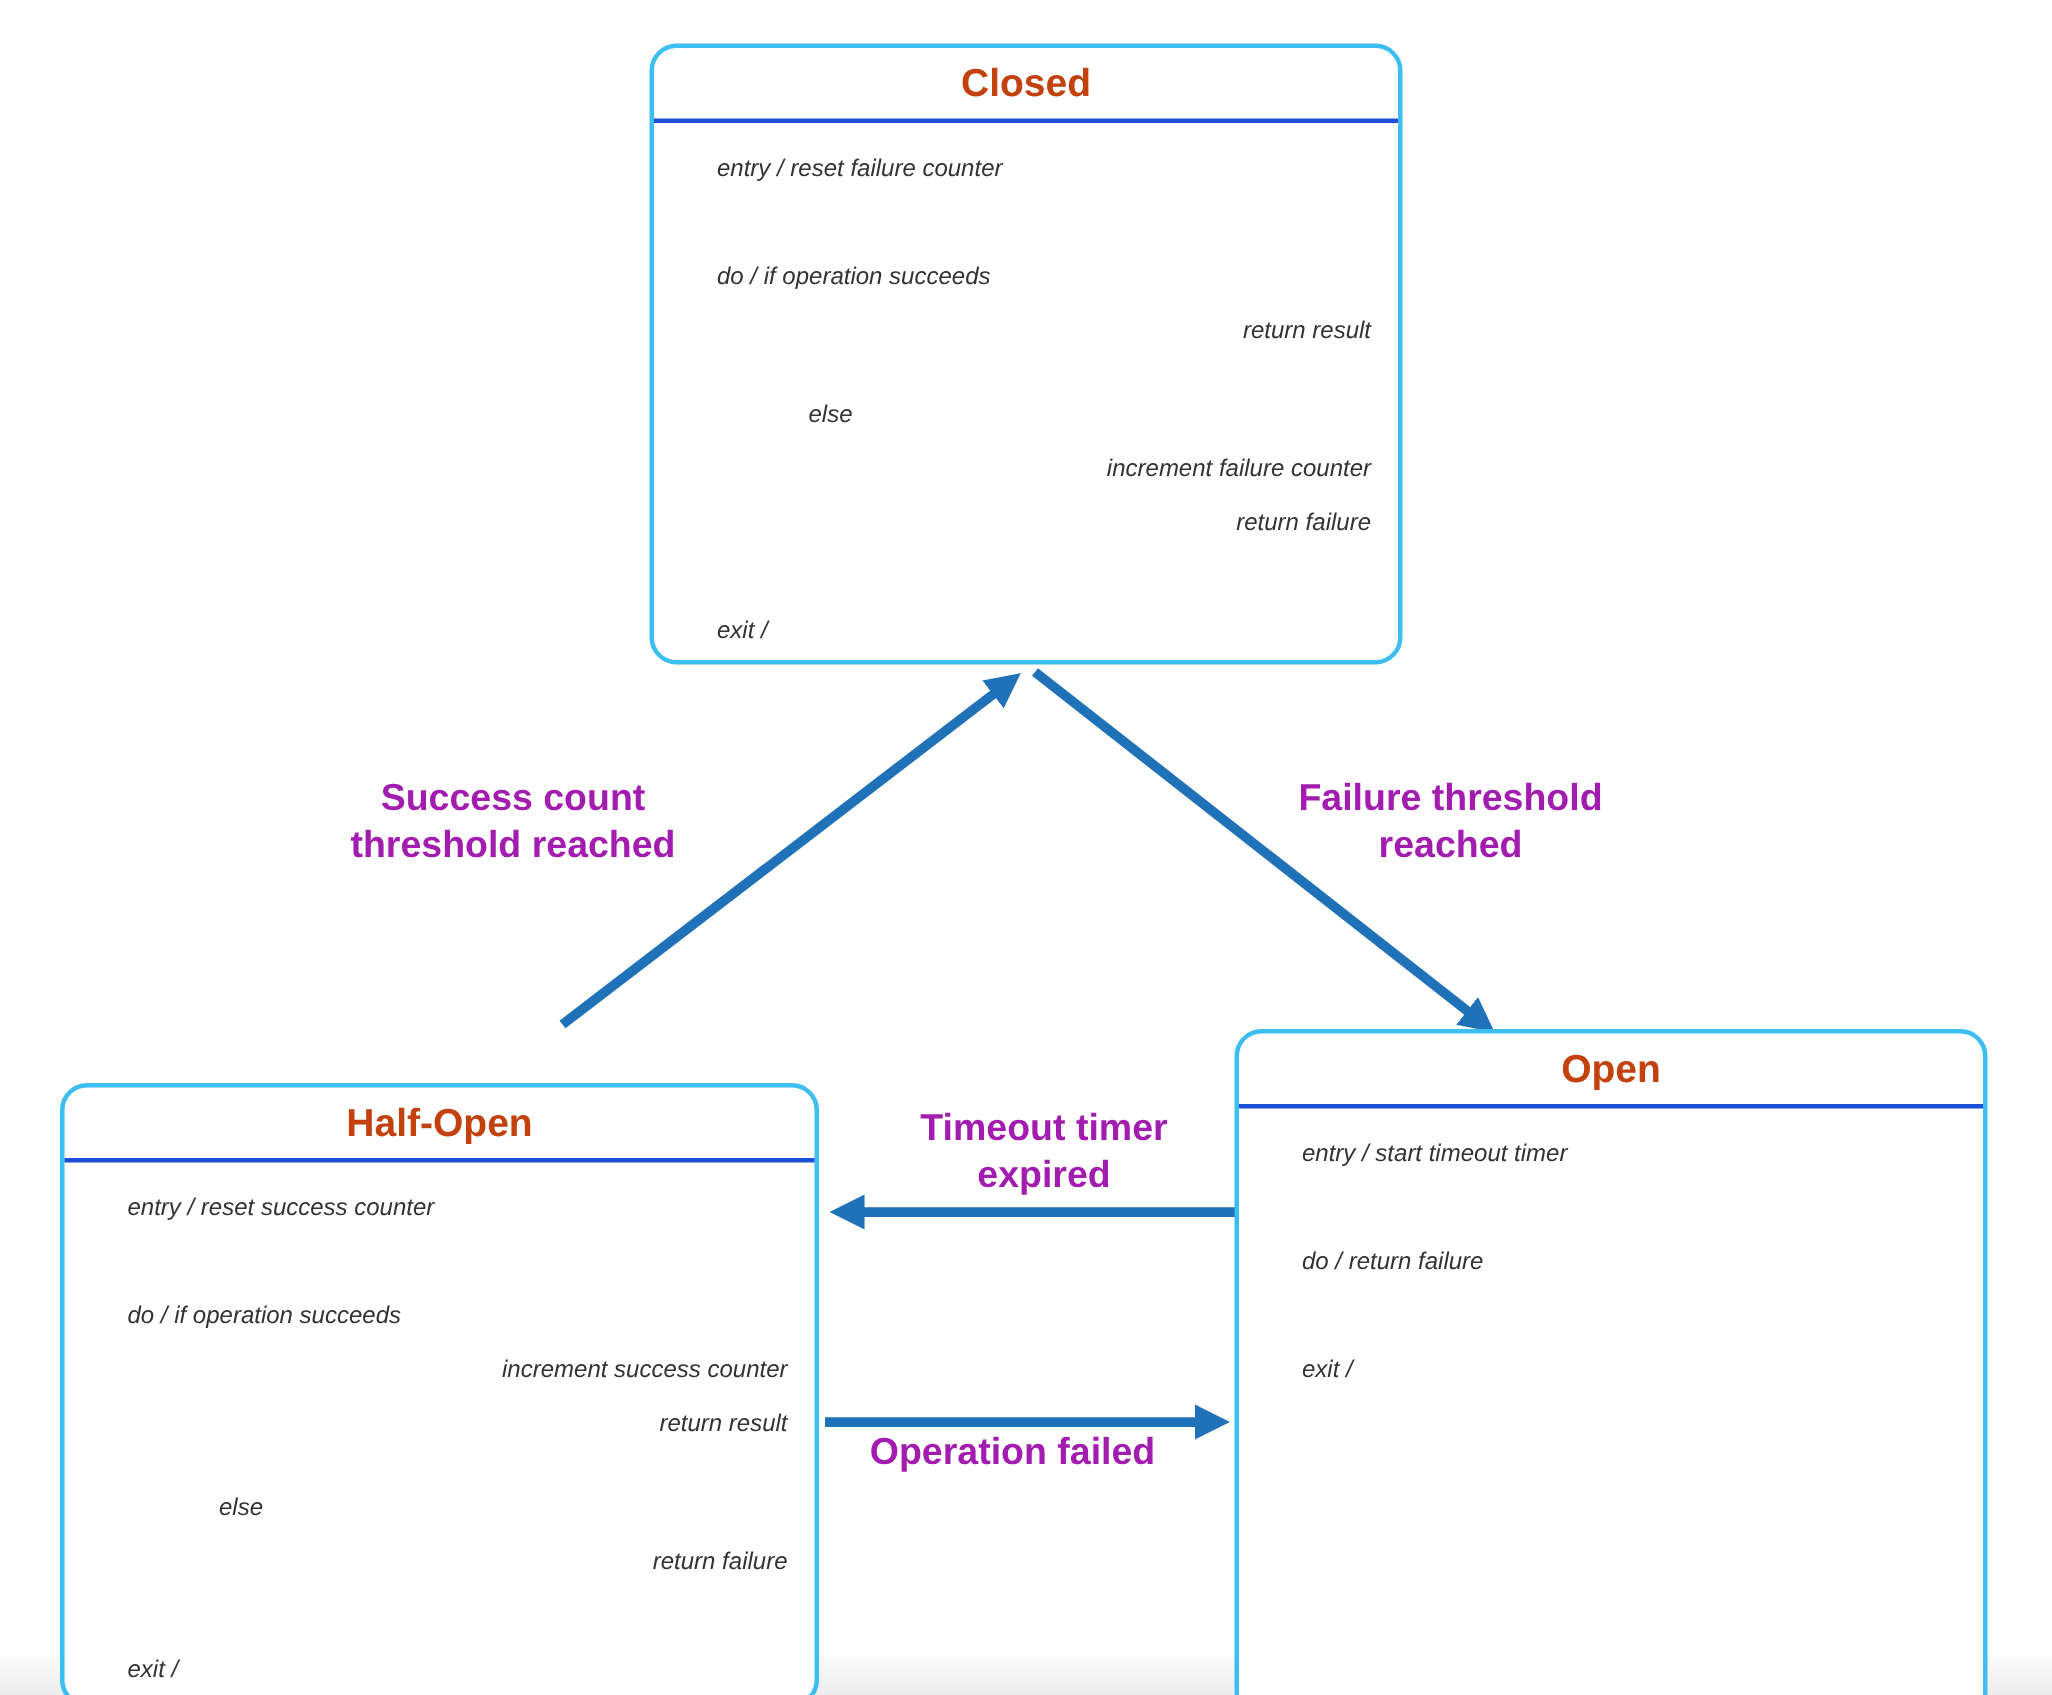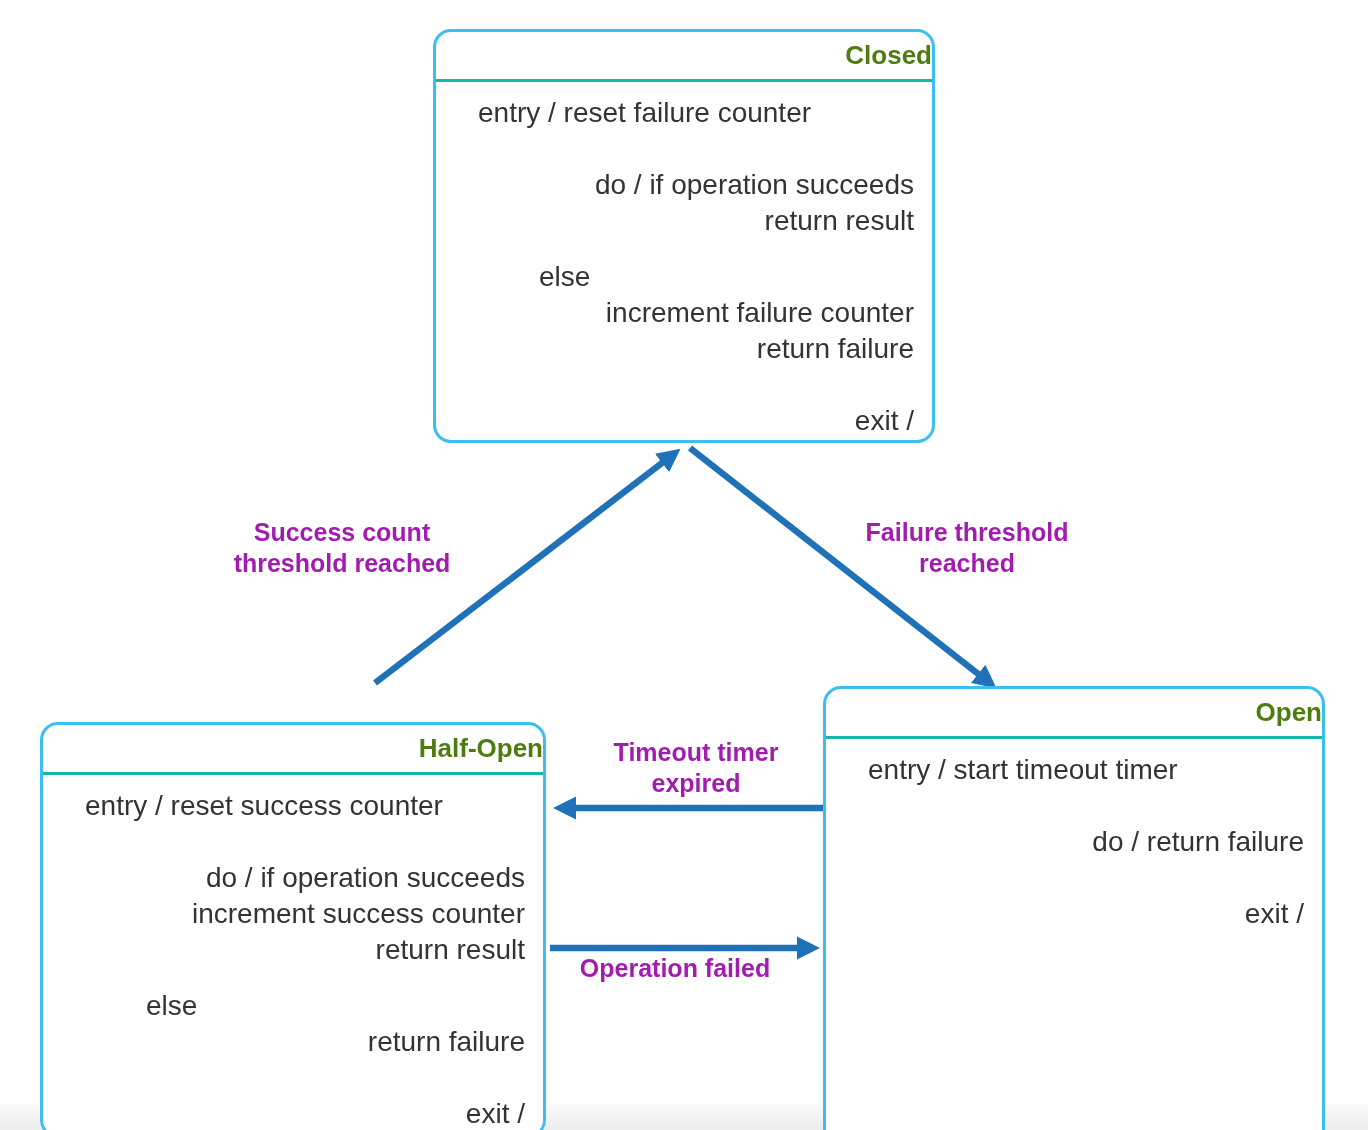--- a/index.html
+++ b/index.html
@@ -21,37 +21,38 @@
     position: absolute;
     border: 3px solid #3cbef0;
     border-radius: 18px;
     background: #ffffff;
     box-sizing: border-box;
     z-index: 2;
   }
   .state-header {
     height: 47px;
     line-height: 47px;
-    text-align: right;
+    text-align: center;
     font-size: 26px;
     font-weight: bold;
-    color: #4d7c0f;
-    border-bottom: 3px solid #14b8a6;
+    color: #c2410c;
+    border-bottom: 3px solid #1d4ed8;
   }
   .state-body {
     padding: 13px 18px 0 42px;
-    font-size: 28px;
+    font-size: 16px;
     line-height: 36px;
     color: #333333;
     white-space: nowrap;
+    font-style: italic;
   }
   .ln       { padding-left: 0; }
   .ind1     { padding-left: 61px; margin-top: 20px; }
   .ind2     { padding-left: 90px; text-align: right; }
-  .gap      { margin-top: 36px; text-align: right; }
+  .gap      { margin-top: 36px; }
 
   #box-closed    { left: 433px; top: 29px;  width: 502px; height: 414px; }
   #box-half-open { left: 40px;  top: 722px; width: 506px; height: 416px; }
   #box-open      { left: 823px; top: 686px; width: 502px; height: 492px; }
 
   
   .tlabel {
     position: absolute;
     font-size: 25px;
     line-height: 31px;

